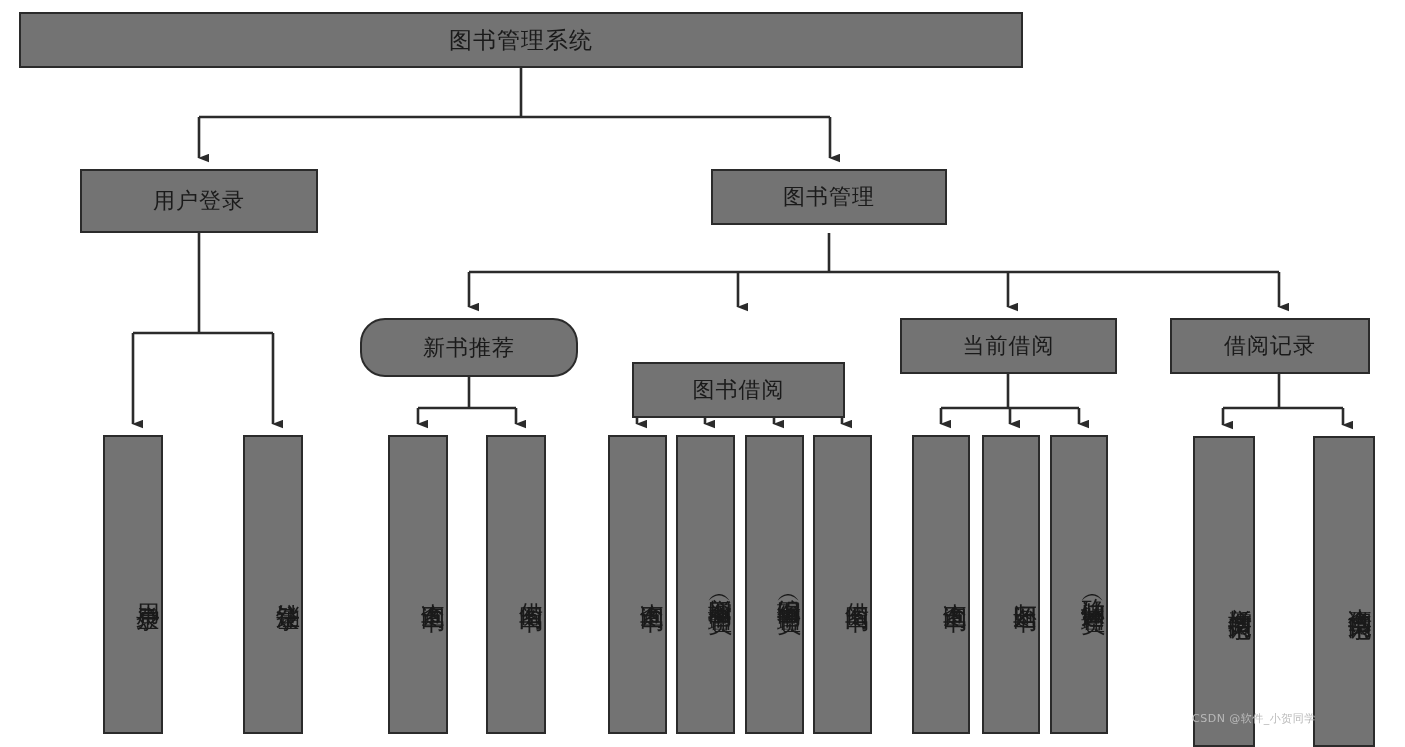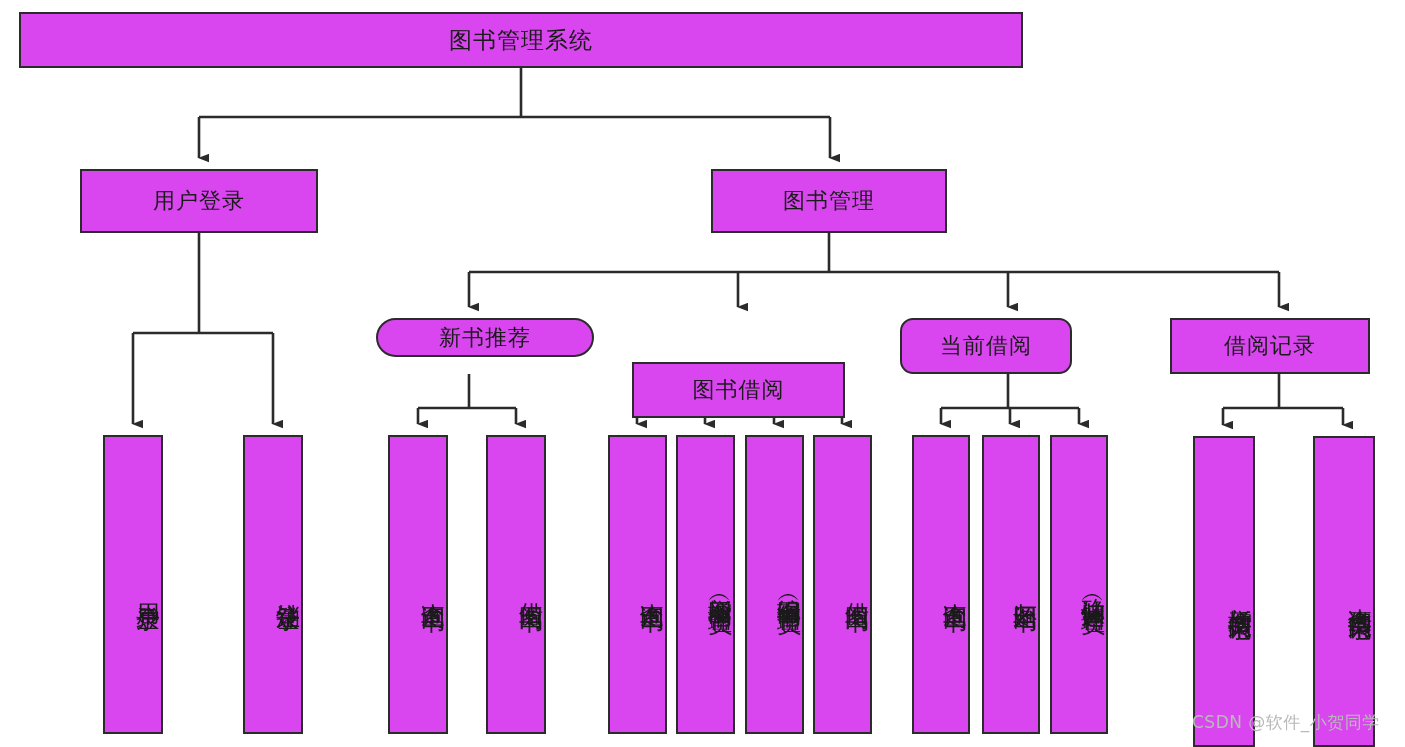--- a/index.html
+++ b/index.html
@@ -7,21 +7,21 @@
     width:1405px;height:747px;
     background:#ffffff;
     font-family:"DejaVu Sans","Liberation Sans",sans-serif;
     overflow:hidden;
     position:relative;
   }
   #canvas{position:absolute;left:0;top:0;width:1405px;height:747px;}
   .node{
     position:absolute;
     box-sizing:border-box;
-    background:#d946ef;
+    background:#737373;
     border:2px solid #2b2b2b;
     display:flex;
     align-items:center;
     justify-content:center;
     color:#1a1a1a;
   }
   .node-h{
     font-size:22px;
     letter-spacing:1px;
     line-height:1;
@@ -34,21 +34,21 @@
     line-height:1.12;
     letter-spacing:2px;
     padding-top:6px;
     align-items:flex-start;
     justify-content:center;
   }
   svg.links{position:absolute;left:0;top:0;width:1405px;height:747px;pointer-events:none;}
   .watermark{
     position:absolute;
     left:1192px;top:711px;
-    font-size:17px;
+    font-size:11px;
     color:#b9b9b9;
     white-space:nowrap;
     letter-spacing:0.5px;
   }
 </style>
 </head>
 <body>
 
 <div id="canvas">
 
@@ -98,25 +98,25 @@
       <path d="M1279,374 L1279,408"></path>
       <path d="M1223,408 L1343,408"></path>
       <path d="M1223,408 L1223,425" marker-end="url(#arw)"></path>
       <path d="M1343,408 L1343,425" marker-end="url(#arw)"></path>
     </g>
   </svg>
 
   <div class="node node-h node-root" style="left:19px;top:12px;width:1004px;height:56px;">图书管理系统</div>
 
   <div class="node node-h" style="left:80px;top:169px;width:238px;height:64px;">用户登录</div>
-  <div class="node node-h" style="left:711px;top:169px;width:236px;height:64px;">图书管理</div>
+  <div class="node node-h" style="left:711px;top:169px;width:236px;height:56px;">图书管理</div>
 
-  <div class="node node-h" style="left:376px;top:318px;width:218px;height:39px;border-radius:25px;">新书推荐</div>
+  <div class="node node-h" style="left:360px;top:318px;width:218px;height:59px;border-radius:25px;">新书推荐</div>
   <div class="node node-h" style="left:632px;top:318px;width:213px;height:56px;margin-top:44px;">图书借阅</div>
-  <div class="node node-h" style="left:900px;top:318px;width:172px;height:56px;border-radius:13px;">当前借阅</div>
+  <div class="node node-h" style="left:900px;top:318px;width:217px;height:56px;">当前借阅</div>
   <div class="node node-h" style="left:1170px;top:318px;width:200px;height:56px;">借阅记录</div>
 
   <div class="node node-v" style="left:103px;top:435px;width:60px;height:299px;">用户登录</div>
   <div class="node node-v" style="left:243px;top:435px;width:60px;height:299px;">注销登录</div>
 
   <div class="node node-v" style="left:388px;top:435px;width:60px;height:299px;">查询图书</div>
   <div class="node node-v" style="left:486px;top:435px;width:60px;height:299px;">借阅图书</div>
 
   <div class="node node-v" style="left:608px;top:435px;width:59px;height:299px;">查询图书</div>
   <div class="node node-v" style="left:676px;top:435px;width:59px;height:299px;">新增图书（管理员）</div>

